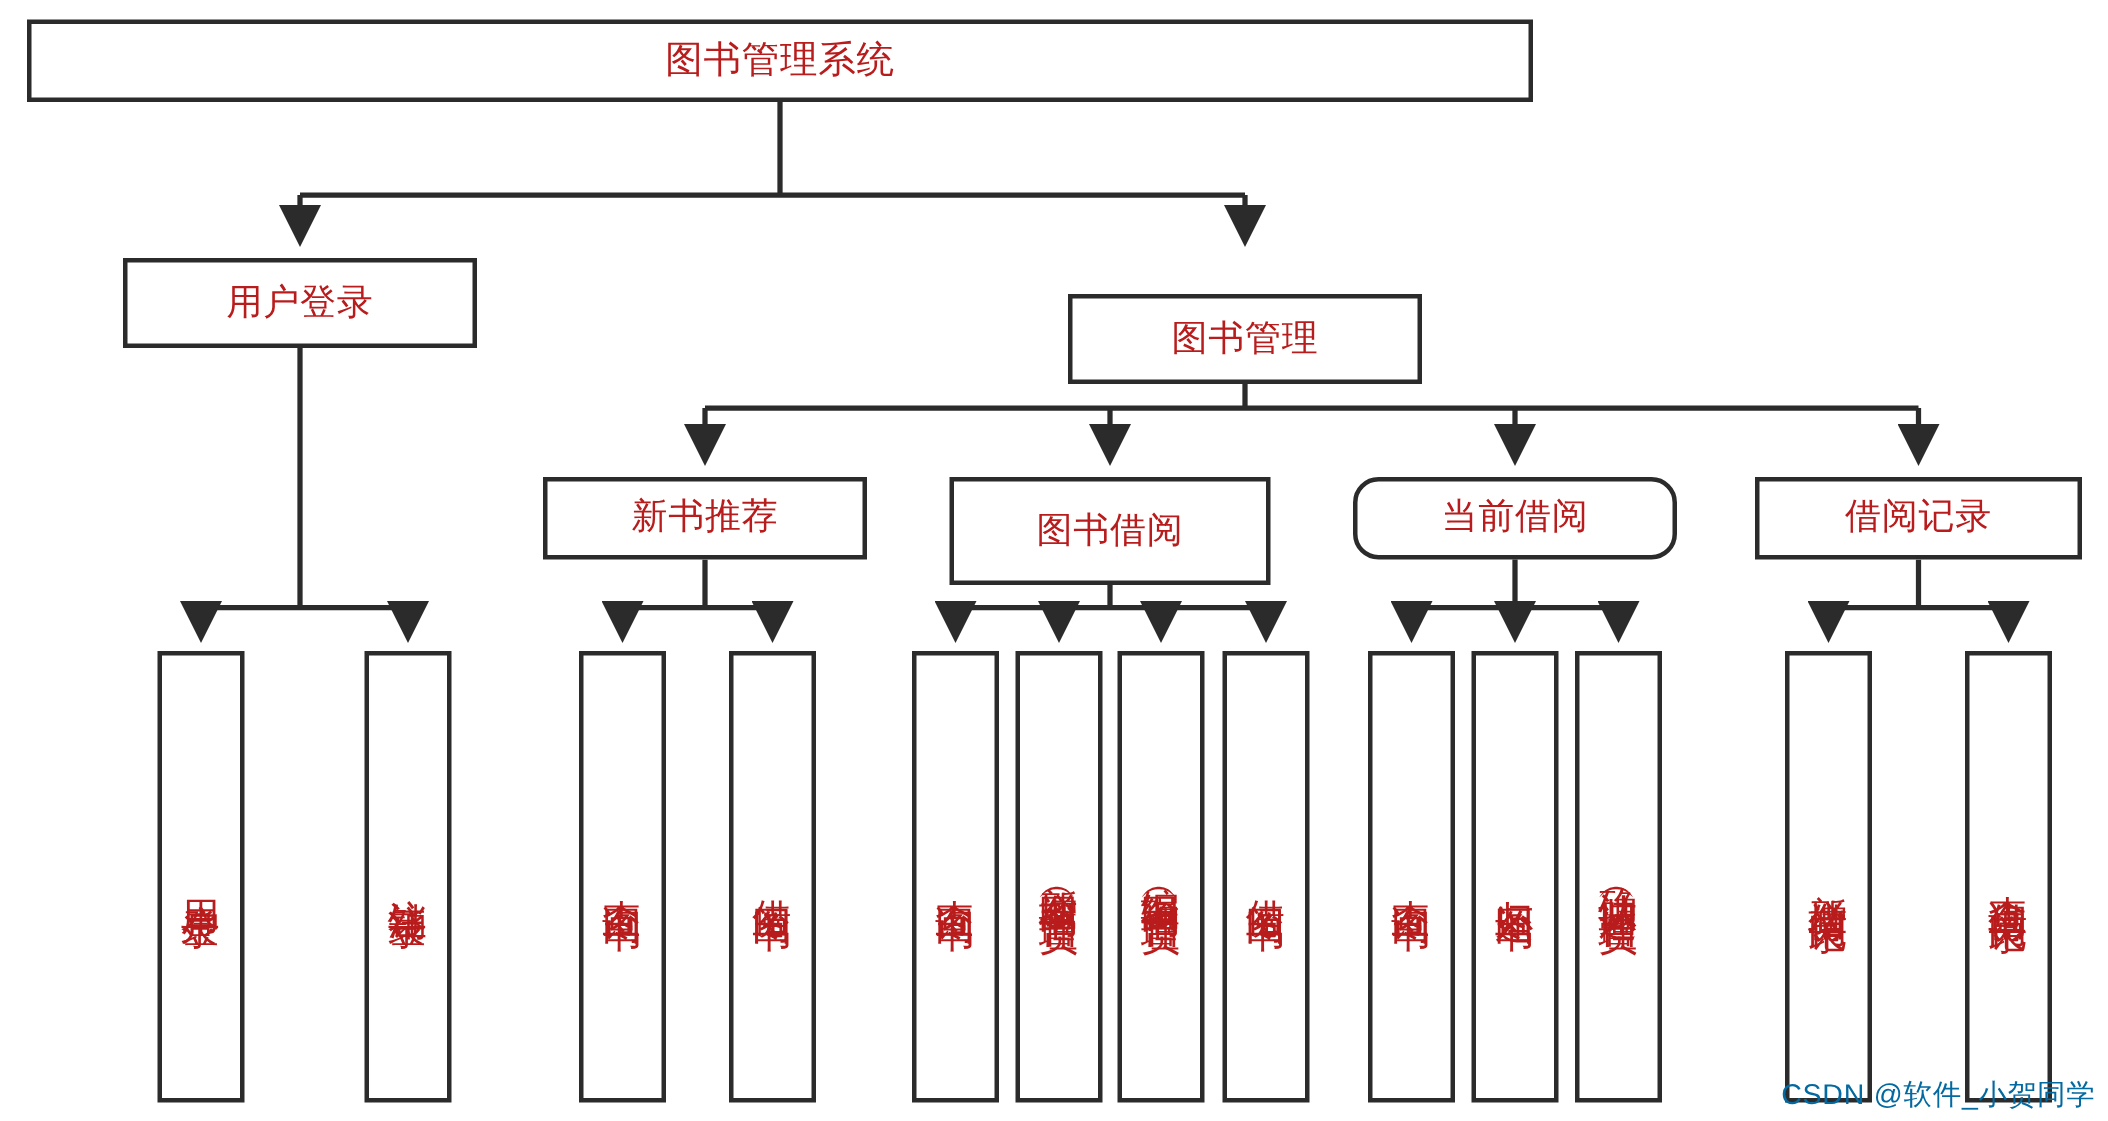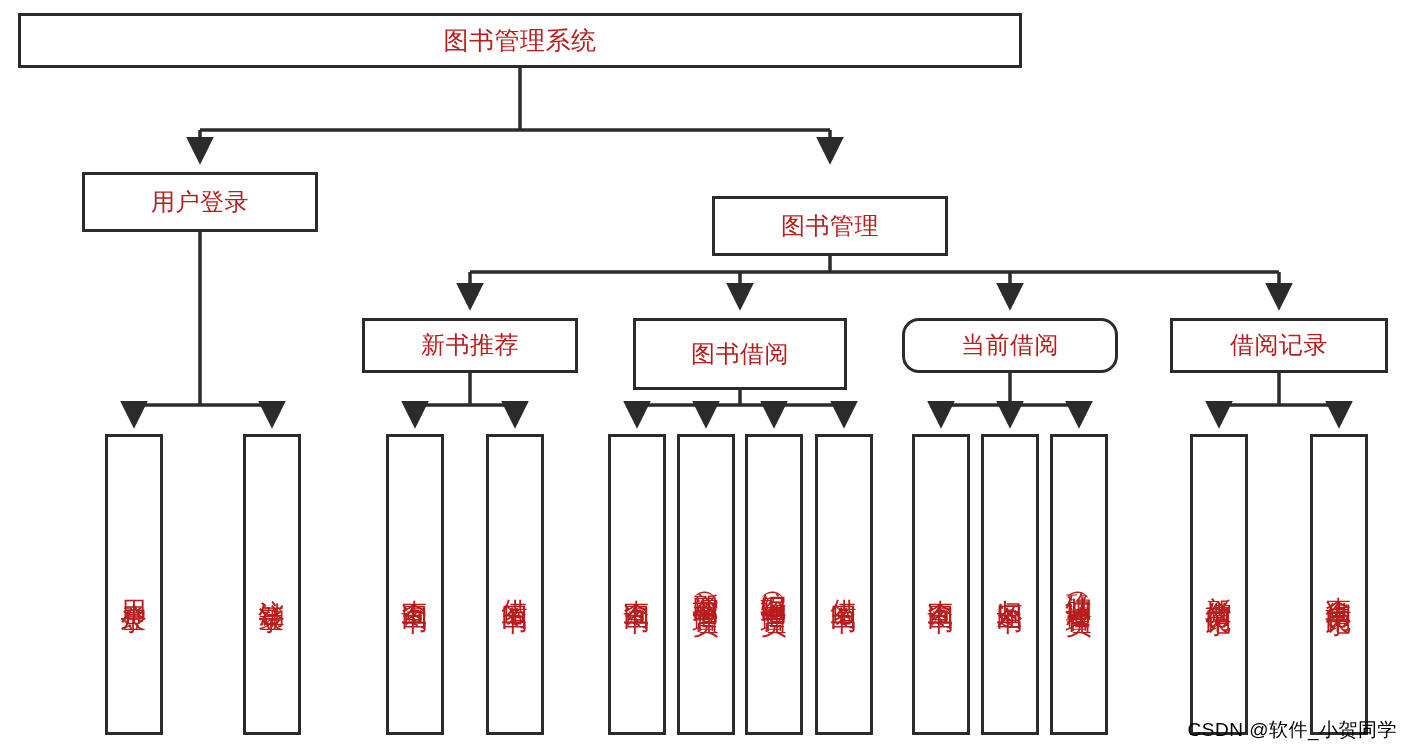--- a/index.html
+++ b/index.html
@@ -52,21 +52,21 @@
     font-size:26px;
     line-height:1.0;
     letter-spacing:3px;
     white-space:nowrap;
   }
   .watermark{
     position:absolute;
     right:8px;
     bottom:4px;
     font-size:19px;
-    color:#000000;
+    color:#0369a1;
     white-space:nowrap;
     letter-spacing:0.5px;
   }
 </style>
 </head>
 <body>
 
 <div id="canvas">
 
   <svg class="links" viewBox="0 0 1405 747">

